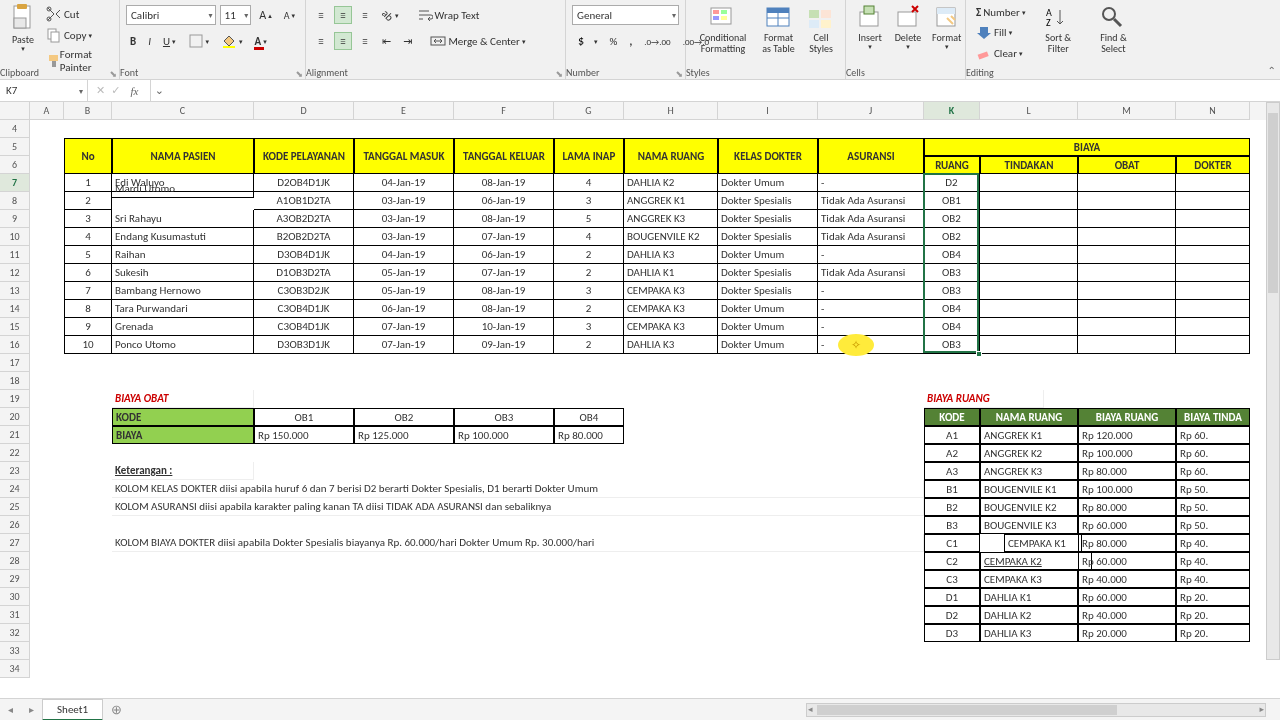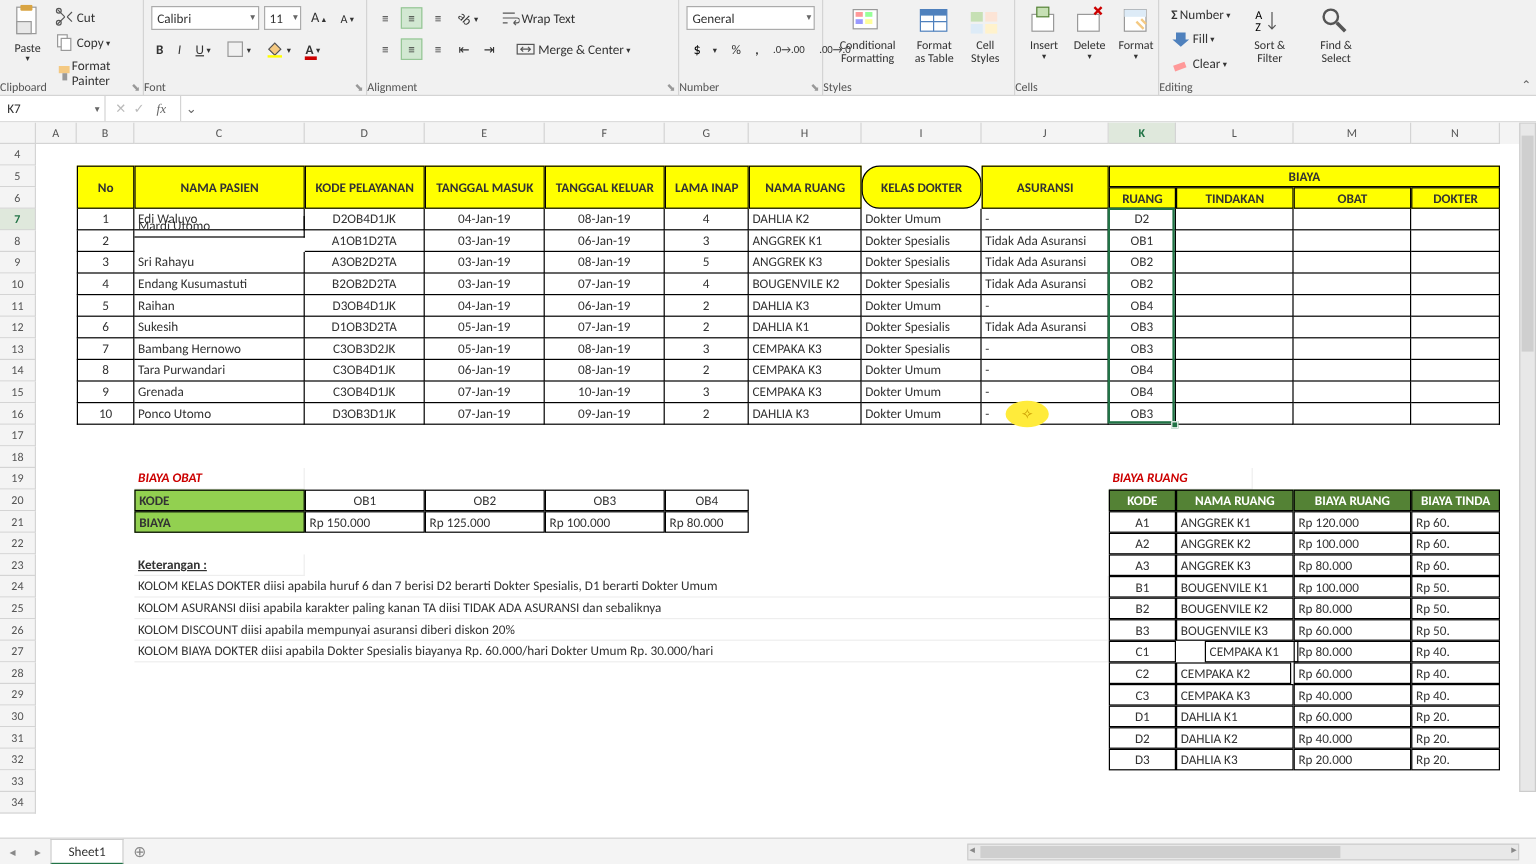--- a/index.html
+++ b/index.html
@@ -395,21 +395,21 @@
         <div class="row-h">34</div>
       </div>
     <div class="cells" id="cells">
         <div class="cell yel b c bd" style="left: 34px; top: 18px; width: 48px; height: 36px; line-height: 36px;">No</div>
         <div class="cell yel b c bd" style="left: 82px; top: 18px; width: 142px; height: 36px; line-height: 36px;">NAMA PASIEN</div>
         <div class="cell yel b c bd" style="left: 224px; top: 18px; width: 100px; height: 36px; line-height: 36px;">KODE PELAYANAN</div>
         <div class="cell yel b c bd" style="left: 324px; top: 18px; width: 100px; height: 36px; line-height: 36px;">TANGGAL MASUK</div>
         <div class="cell yel b c bd" style="left: 424px; top: 18px; width: 100px; height: 36px; line-height: 36px;">TANGGAL KELUAR</div>
         <div class="cell yel b c bd" style="left: 524px; top: 18px; width: 70px; height: 36px; line-height: 36px;">LAMA INAP</div>
         <div class="cell yel b c bd" style="left: 594px; top: 18px; width: 94px; height: 36px; line-height: 36px;">NAMA RUANG</div>
-        <div class="cell yel b c bd" style="left: 688px; top: 18px; width: 100px; height: 36px; line-height: 36px; border-radius: 15px;">KELAS DOKTER</div>
+        <div class="cell yel b c bd" style="left: 688px; top: 18px; width: 100px; height: 36px; line-height: 36px;">KELAS DOKTER</div>
         <div class="cell yel b c bd" style="left: 788px; top: 18px; width: 106px; height: 36px; line-height: 36px;">ASURANSI</div>
         <div class="cell yel b c bd" style="left: 894px; top: 18px; width: 326px;">BIAYA</div>
         <div class="cell yel b c bd" style="left: 894px; top: 36px; width: 56px;">RUANG</div>
         <div class="cell yel b c bd" style="left: 950px; top: 36px; width: 98px;">TINDAKAN</div>
         <div class="cell yel b c bd" style="left: 1048px; top: 36px; width: 98px;">OBAT</div>
         <div class="cell yel b c bd" style="left: 1146px; top: 36px; width: 74px;">DOKTER</div>
         <div class="cell c bdL bdR bdB" style="left: 34px; top: 54px; width: 48px;">1</div>
         <div class="cell bdR bdB" style="left: 82px; top: 54px; width: 142px;">Edi Waluyo</div>
         <div class="cell c bdR bdB" style="left: 224px; top: 54px; width: 100px;">D2OB4D1JK</div>
         <div class="cell c bdR bdB" style="left: 324px; top: 54px; width: 100px;">04-Jan-19</div>
@@ -546,21 +546,20 @@
         <div class="cell c bd" style="left: 324px; top: 288px; width: 100px;">OB2</div>
         <div class="cell c bd" style="left: 424px; top: 288px; width: 100px;">OB3</div>
         <div class="cell c bd" style="left: 524px; top: 288px; width: 70px;">OB4</div>
         <div class="cell bd" style="left: 224px; top: 306px; width: 100px;">Rp       150.000</div>
         <div class="cell bd" style="left: 324px; top: 306px; width: 100px;">Rp       125.000</div>
         <div class="cell bd" style="left: 424px; top: 306px; width: 100px;">Rp       100.000</div>
         <div class="cell bd" style="left: 524px; top: 306px; width: 70px;">Rp   80.000</div>
         <div class="cell b u" style="left: 82px; top: 342px; width: 142px;">Keterangan :</div>
         <div class="cell " style="left: 82px; top: 360px; width: 812px;">KOLOM KELAS DOKTER diisi apabila huruf 6 dan 7 berisi D2 berarti Dokter Spesialis, D1 berarti Dokter Umum</div>
         <div class="cell " style="left: 82px; top: 378px; width: 812px;">KOLOM ASURANSI diisi apabila karakter paling kanan TA diisi TIDAK ADA ASURANSI dan sebaliknya</div>
-        <div class="cell " style="left: 82px; top: 396px; width: 812px;">KOLOM DISCOUNT diisi apabila mempunyai asuransi diberi diskon 20%</div>
         <div class="cell " style="left: 82px; top: 414px; width: 812px;">KOLOM BIAYA DOKTER diisi apabila Dokter Spesialis biayanya Rp. 60.000/hari Dokter Umum Rp. 30.000/hari</div>
         <div class="cell b red-i" style="left: 894px; top: 270px; width: 120px; font-style: italic;">BIAYA RUANG</div>
         <div class="cell grn2 b c bd" style="left: 894px; top: 288px; width: 56px;">KODE</div>
         <div class="cell grn2 b c bd" style="left: 950px; top: 288px; width: 98px;">NAMA RUANG</div>
         <div class="cell grn2 b c bd" style="left: 1048px; top: 288px; width: 98px;">BIAYA RUANG</div>
         <div class="cell grn2 b c bd" style="left: 1146px; top: 288px; width: 74px;">BIAYA TINDA</div>
         <div class="cell c bd" style="left: 894px; top: 306px; width: 56px;">A1</div>
         <div class="cell bd" style="left: 950px; top: 306px; width: 98px;">ANGGREK K1</div>
         <div class="cell bd" style="left: 1048px; top: 306px; width: 98px;">Rp      120.000</div>
         <div class="cell bd" style="left: 1146px; top: 306px; width: 74px;">Rp           60.</div>
@@ -582,21 +581,21 @@
         <div class="cell bd" style="left: 1146px; top: 378px; width: 74px;">Rp           50.</div>
         <div class="cell c bd" style="left: 894px; top: 396px; width: 56px;">B3</div>
         <div class="cell bd" style="left: 950px; top: 396px; width: 98px;">BOUGENVILE K3</div>
         <div class="cell bd" style="left: 1048px; top: 396px; width: 98px;">Rp        60.000</div>
         <div class="cell bd" style="left: 1146px; top: 396px; width: 74px;">Rp           50.</div>
         <div class="cell c bd" style="left: 894px; top: 414px; width: 56px;">C1</div>
         <div class="cell bd" style="left: 974px; top: 414px; width: 78px;">CEMPAKA K1</div>
         <div class="cell bd" style="left: 1048px; top: 414px; width: 98px;">Rp        80.000</div>
         <div class="cell bd" style="left: 1146px; top: 414px; width: 74px;">Rp           40.</div>
         <div class="cell c bd" style="left: 894px; top: 432px; width: 56px;">C2</div>
-        <div class="cell bd" style="left: 950px; top: 432px; width: 96px;">CEMPAKA K2</div>
+        <div class="cell bd" style="left: 950px; top: 432px; width: 112px; text-decoration: underline;">CEMPAKA K2</div>
         <div class="cell bd" style="left: 1048px; top: 432px; width: 98px;">Rp        60.000</div>
         <div class="cell bd" style="left: 1146px; top: 432px; width: 74px;">Rp           40.</div>
         <div class="cell c bd" style="left: 894px; top: 450px; width: 56px;">C3</div>
         <div class="cell bd" style="left: 950px; top: 450px; width: 98px;">CEMPAKA K3</div>
         <div class="cell bd" style="left: 1048px; top: 450px; width: 98px;">Rp        40.000</div>
         <div class="cell bd" style="left: 1146px; top: 450px; width: 74px;">Rp           40.</div>
         <div class="cell c bd" style="left: 894px; top: 468px; width: 56px;">D1</div>
         <div class="cell bd" style="left: 950px; top: 468px; width: 98px;">DAHLIA K1</div>
         <div class="cell bd" style="left: 1048px; top: 468px; width: 98px;">Rp        60.000</div>
         <div class="cell bd" style="left: 1146px; top: 468px; width: 74px;">Rp           20.</div>

